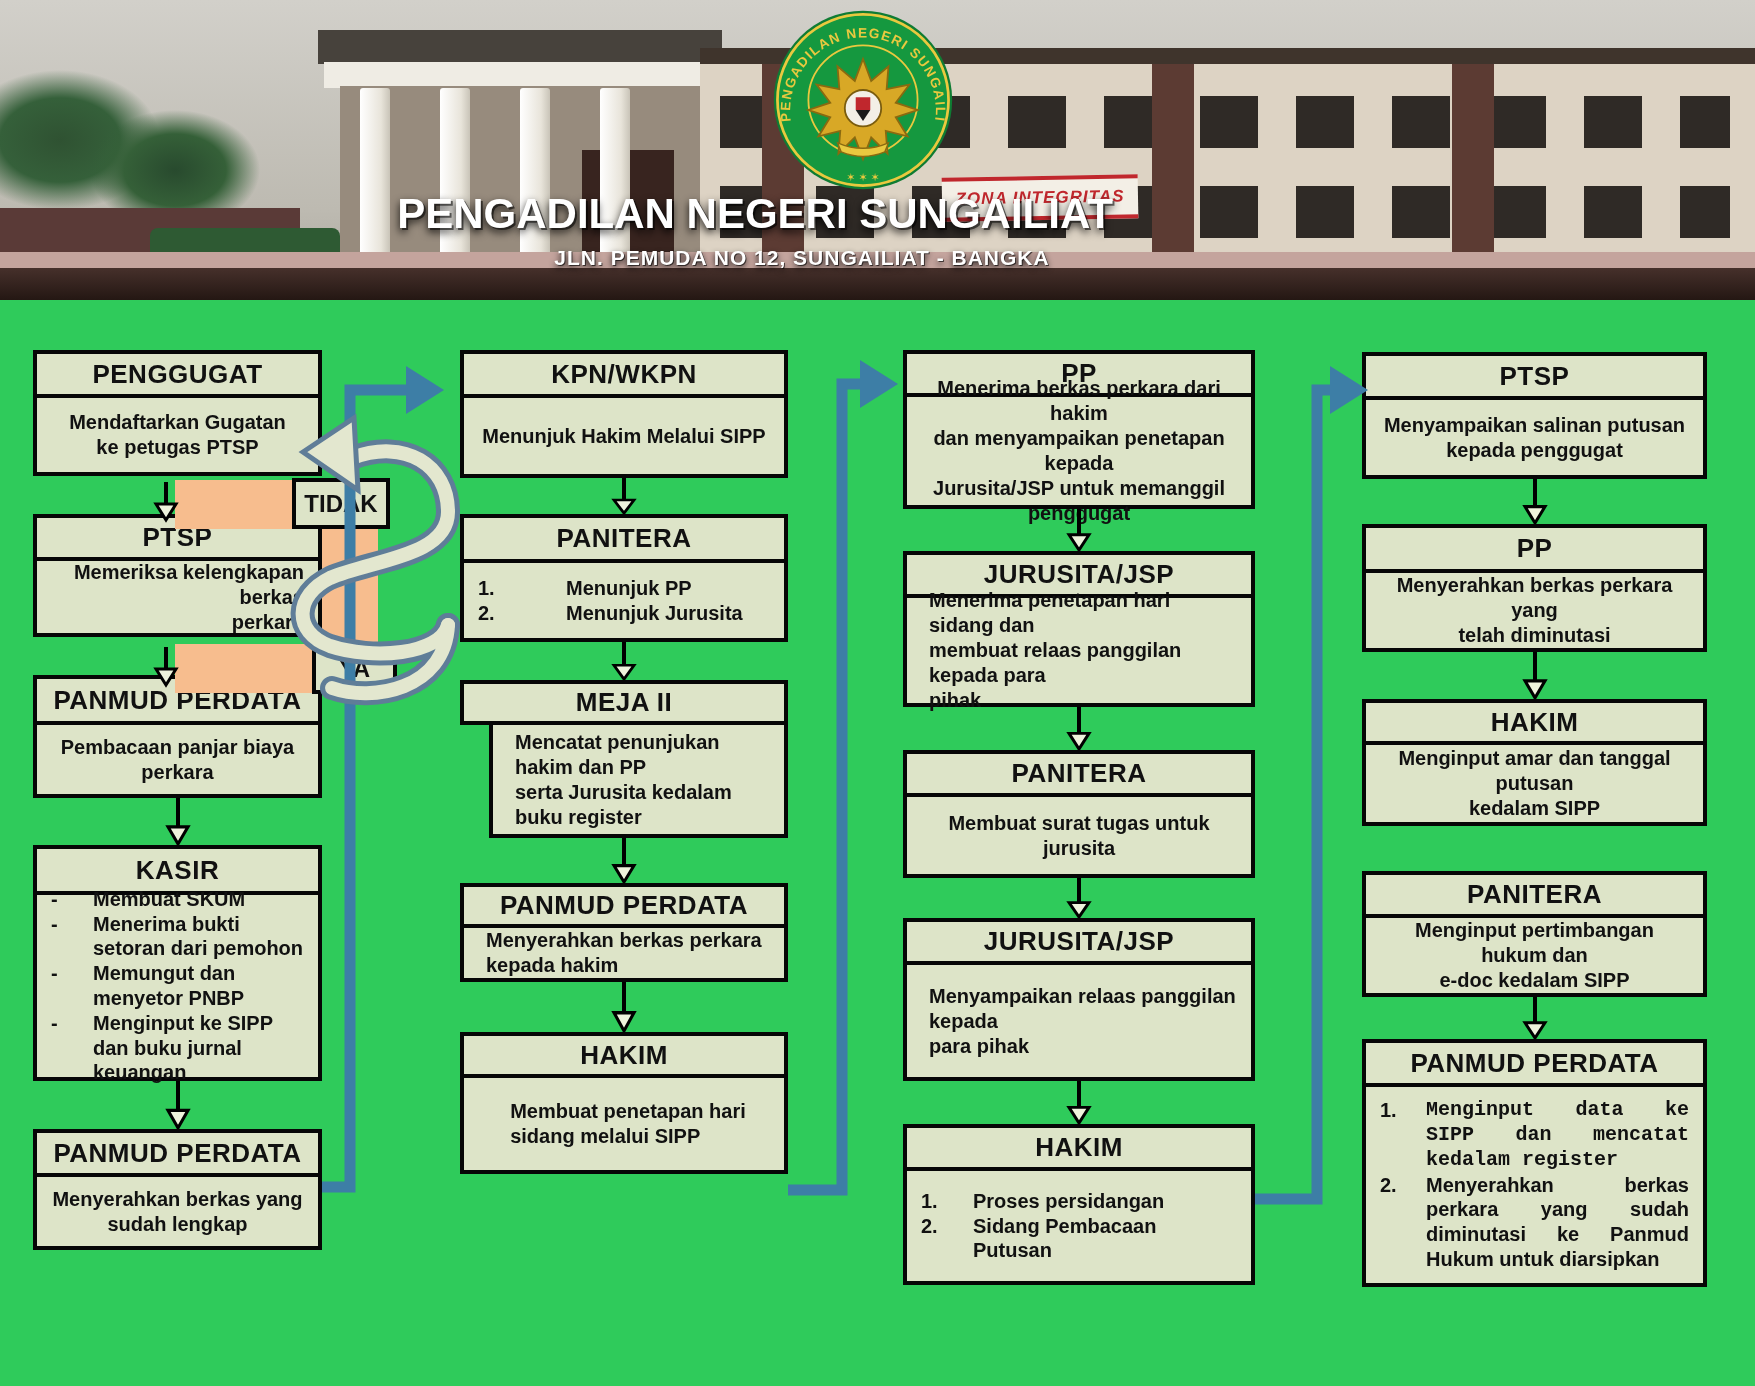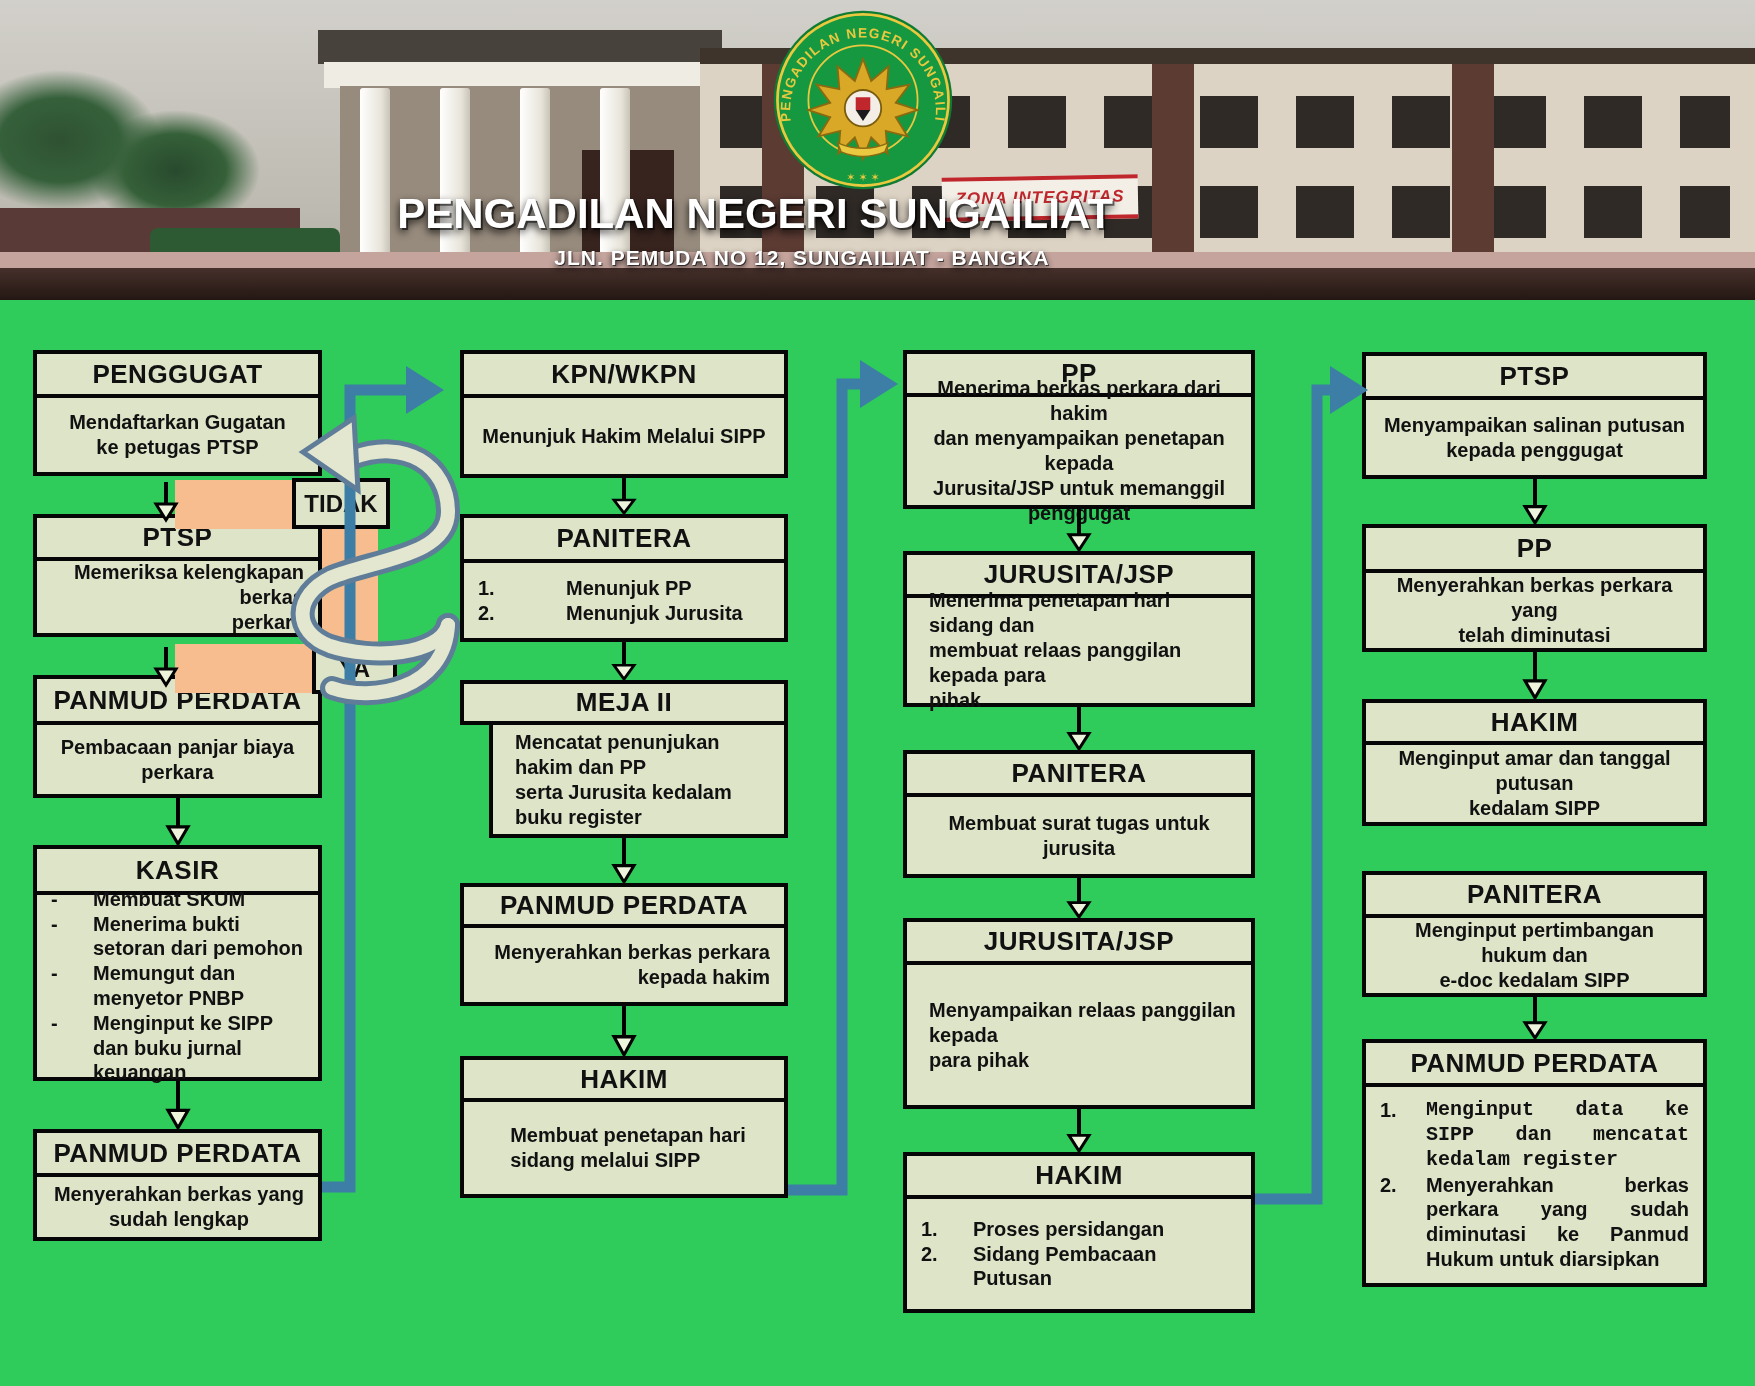--- a/index.html
+++ b/index.html
@@ -174,21 +174,21 @@
           </div>
         </div>
         <div class="gap" style="height: 48px;">
           <svg width="26" height="100%" viewBox="0 0 26 44" preserveAspectRatio="none">
             <line x1="13" y1="0" x2="13" y2="28" stroke="#000" stroke-width="4"></line>
             <polygon points="13,43 3,27 23,27" fill="#eef3dc" stroke="#000" stroke-width="3"></polygon>
           </svg>
         </div>
         <div>
           <div class="node-title" style="height: 48px;">PANMUD PERDATA</div>
-          <div class="node-body center" style="height: 68px; align-items: flex-end;">
+          <div class="node-body center" style="height: 77px;">
             <div class="txt">Menyerahkan berkas yang
 sudah lengkap</div>
           </div>
         </div>
       </div>
       <div class="col" style="left: 460px; top: 350px; width: 328px; border-radius: 15px;">
         <div>
           <div class="node-title" style="height: 48px;">KPN/WKPN</div>
           <div class="node-body center" style="height: 84px;">
             <div class="txt">Menunjuk Hakim Melalui SIPP</div>
@@ -227,21 +227,21 @@
           </div>
         </div>
         <div class="gap" style="height: 45px;">
           <svg width="26" height="100%" viewBox="0 0 26 44" preserveAspectRatio="none">
             <line x1="13" y1="0" x2="13" y2="28" stroke="#000" stroke-width="4"></line>
             <polygon points="13,43 3,27 23,27" fill="#eef3dc" stroke="#000" stroke-width="3"></polygon>
           </svg>
         </div>
         <div>
           <div class="node-title" style="height: 45px;">PANMUD PERDATA</div>
-          <div class="node-body left" style="height: 82px; text-align: right;">
+          <div class="node-body left" style="height: 58px;">
             <div class="txt">Menyerahkan berkas perkara
 kepada hakim</div>
           </div>
         </div>
         <div class="gap" style="height: 50px;">
           <svg width="26" height="100%" viewBox="0 0 26 44" preserveAspectRatio="none">
             <line x1="13" y1="0" x2="13" y2="28" stroke="#000" stroke-width="4"></line>
             <polygon points="13,43 3,27 23,27" fill="#eef3dc" stroke="#000" stroke-width="3"></polygon>
           </svg>
         </div>
@@ -290,21 +290,21 @@
           </div>
         </div>
         <div class="gap" style="height: 40px;">
           <svg width="26" height="100%" viewBox="0 0 26 44" preserveAspectRatio="none">
             <line x1="13" y1="0" x2="13" y2="28" stroke="#000" stroke-width="4"></line>
             <polygon points="13,43 3,27 23,27" fill="#eef3dc" stroke="#000" stroke-width="3"></polygon>
           </svg>
         </div>
         <div>
           <div class="node-title" style="height: 47px;">JURUSITA/JSP</div>
-          <div class="node-body left" style="height: 148px;">
+          <div class="node-body left" style="height: 120px;">
             <div class="txt">Menyampaikan relaas panggilan kepada
 para pihak</div>
           </div>
         </div>
         <div class="gap" style="height: 43px;">
           <svg width="26" height="100%" viewBox="0 0 26 44" preserveAspectRatio="none">
             <line x1="13" y1="0" x2="13" y2="28" stroke="#000" stroke-width="4"></line>
             <polygon points="13,43 3,27 23,27" fill="#eef3dc" stroke="#000" stroke-width="3"></polygon>
           </svg>
         </div>

